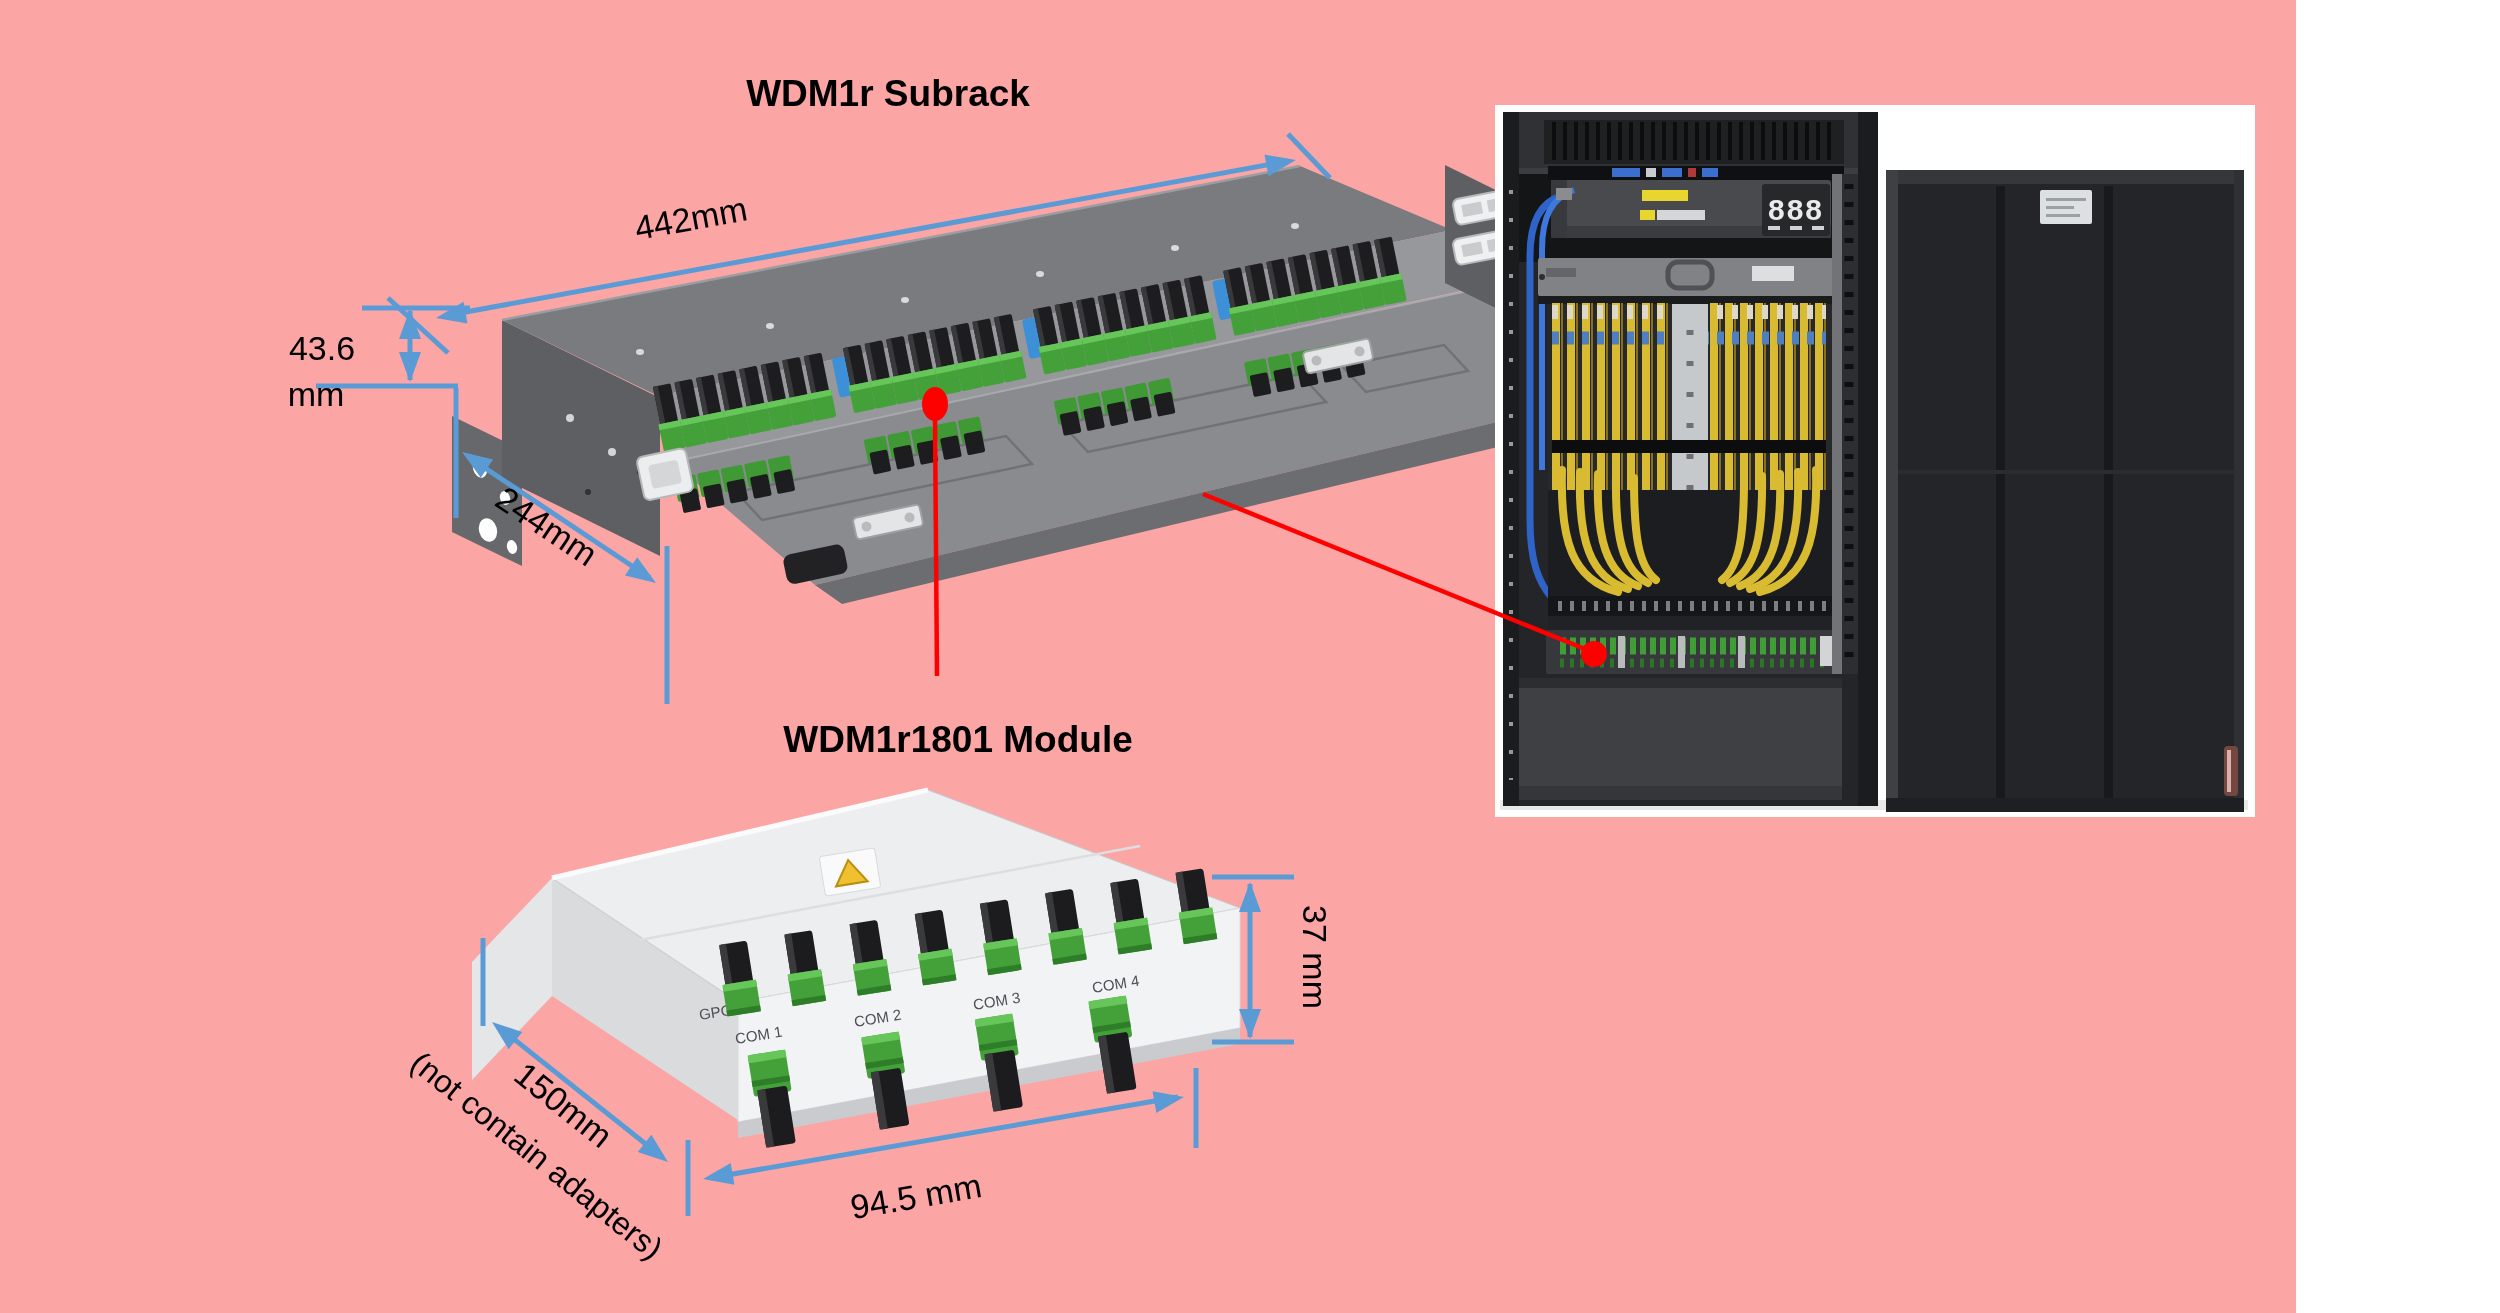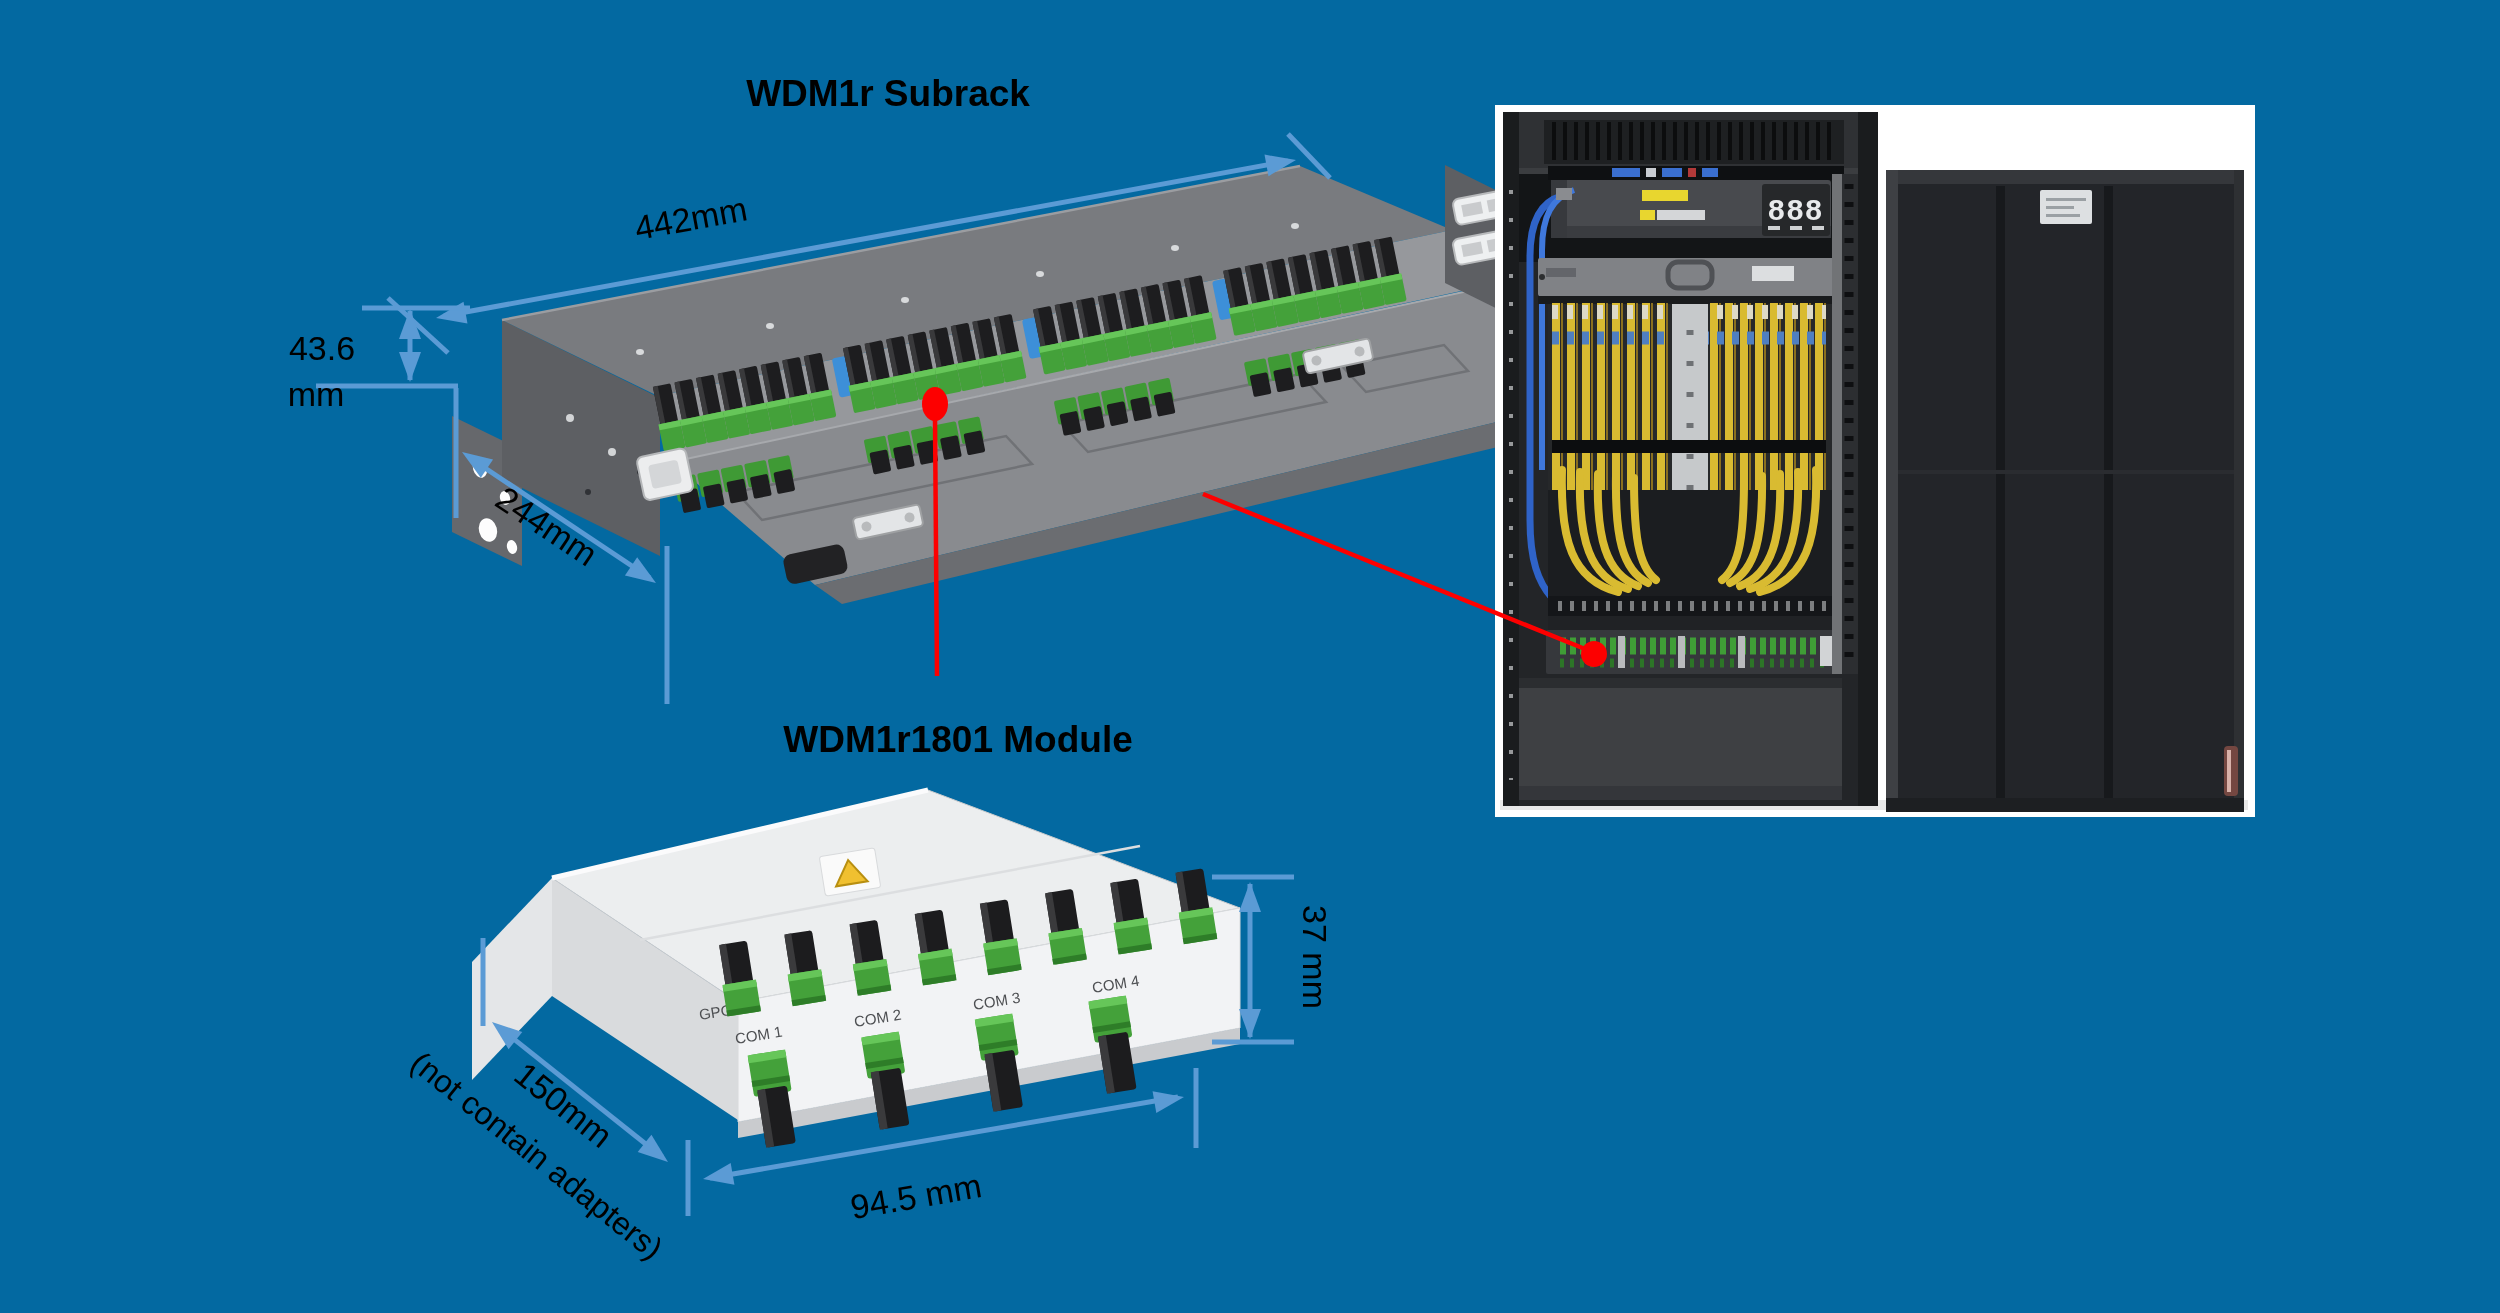--- a/index.html
+++ b/index.html
@@ -1,16 +1,16 @@
 <!DOCTYPE html>
 <html><head>
 <meta charset="utf-8">
 <style>
   html,body{margin:0;padding:0;background:#ffffff;}
-  #canvas{position:relative;width:2500px;height:1313px;background:#0369a1;overflow:hidden;
+  #canvas{position:relative;width:2296px;height:1313px;background:#fca5a5;overflow:hidden;
           font-family:"Liberation Sans", sans-serif;}
   svg{display:block;}
   text{font-family:"Liberation Sans", sans-serif;fill:#000000;}
   .t-title{font-size:37px;font-weight:bold;}
   .t-dim{font-size:34px;}
   .t-note{font-size:32px;}
   .t-port{font-size:15px;fill:#4d4f52;}
   .t-meter{font-size:30px;font-weight:bold;fill:#e8eaec;letter-spacing:2px;}
   .blue{stroke:#5b9bd5;stroke-width:5;fill:none;}
   .red{stroke:#fd0000;stroke-width:4.5;fill:none;}

